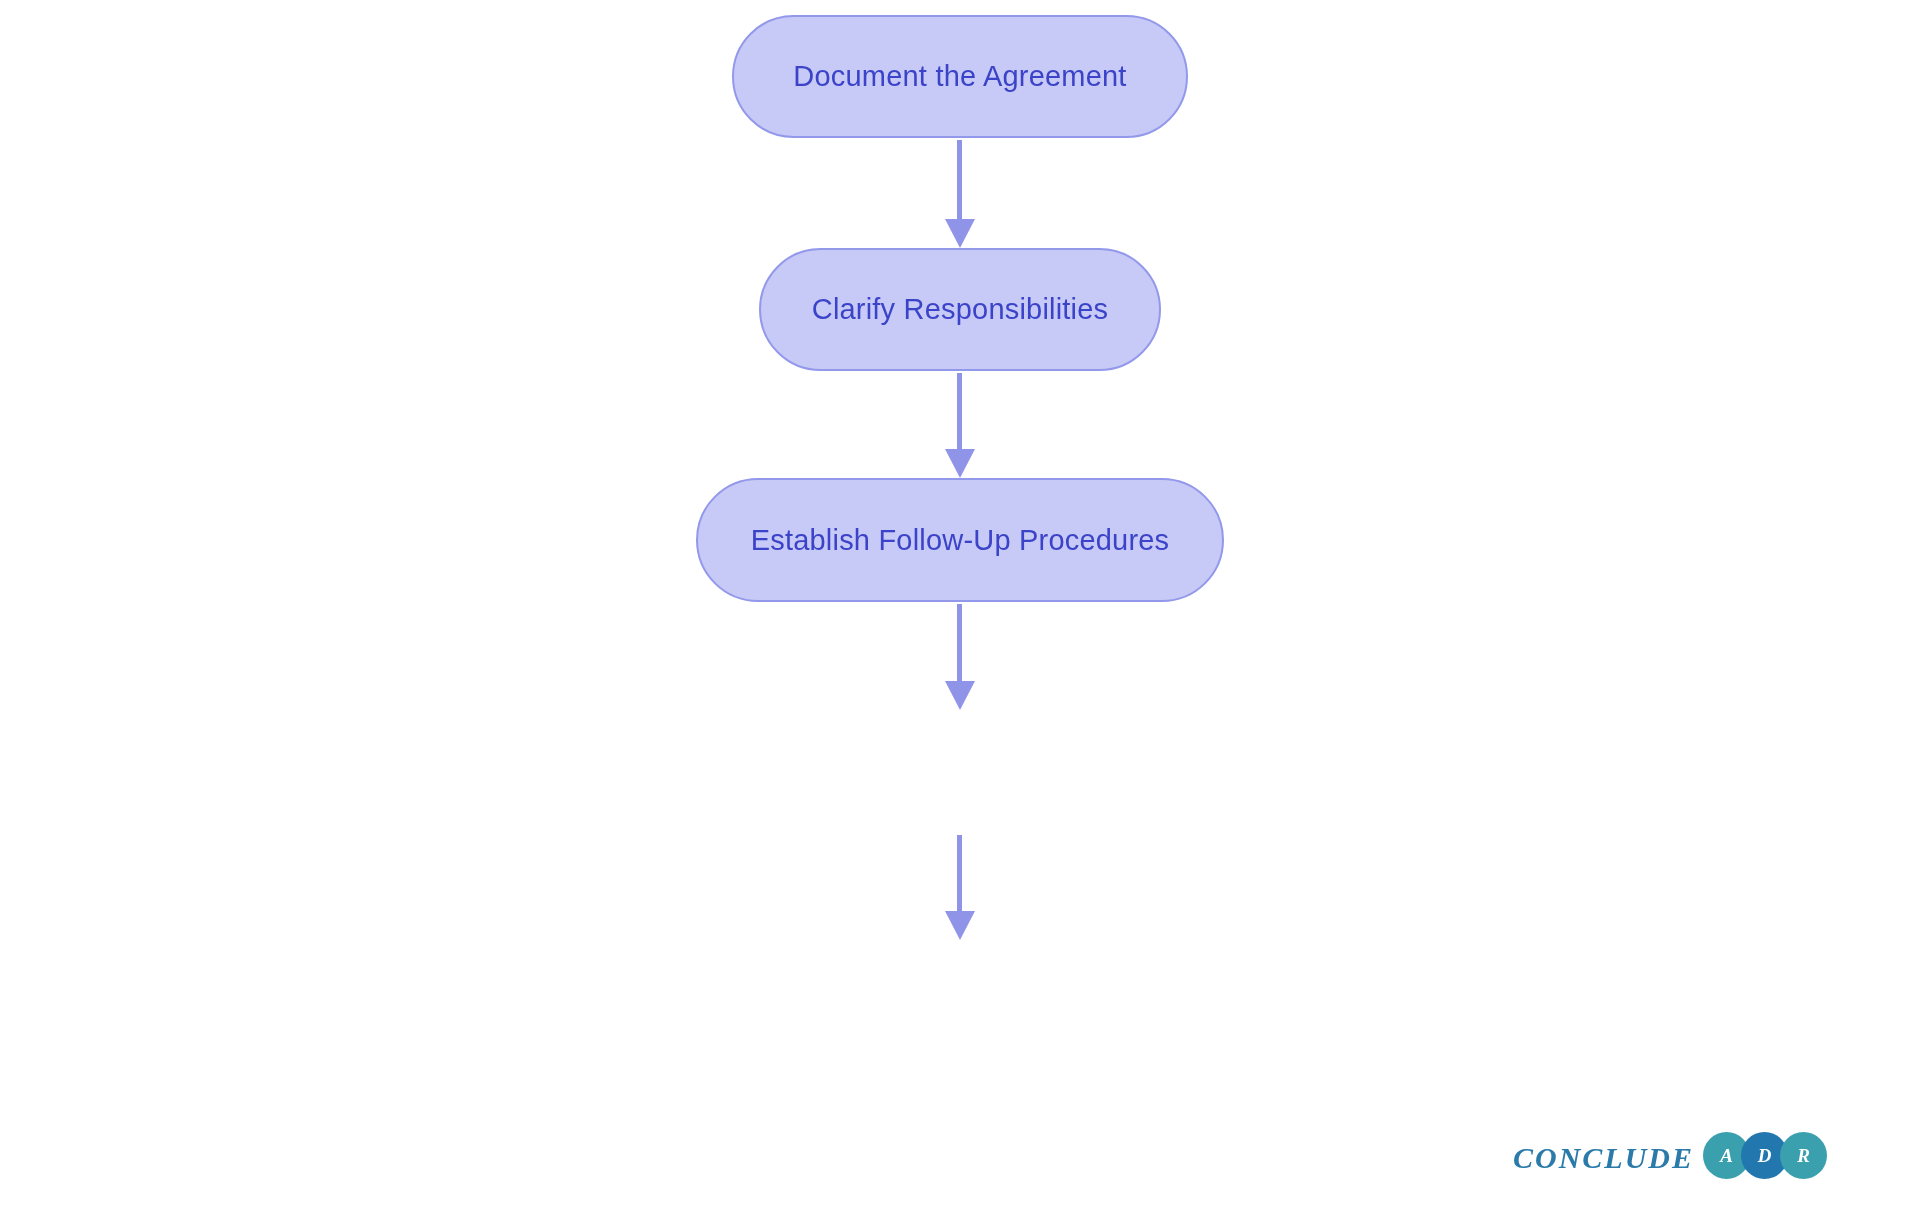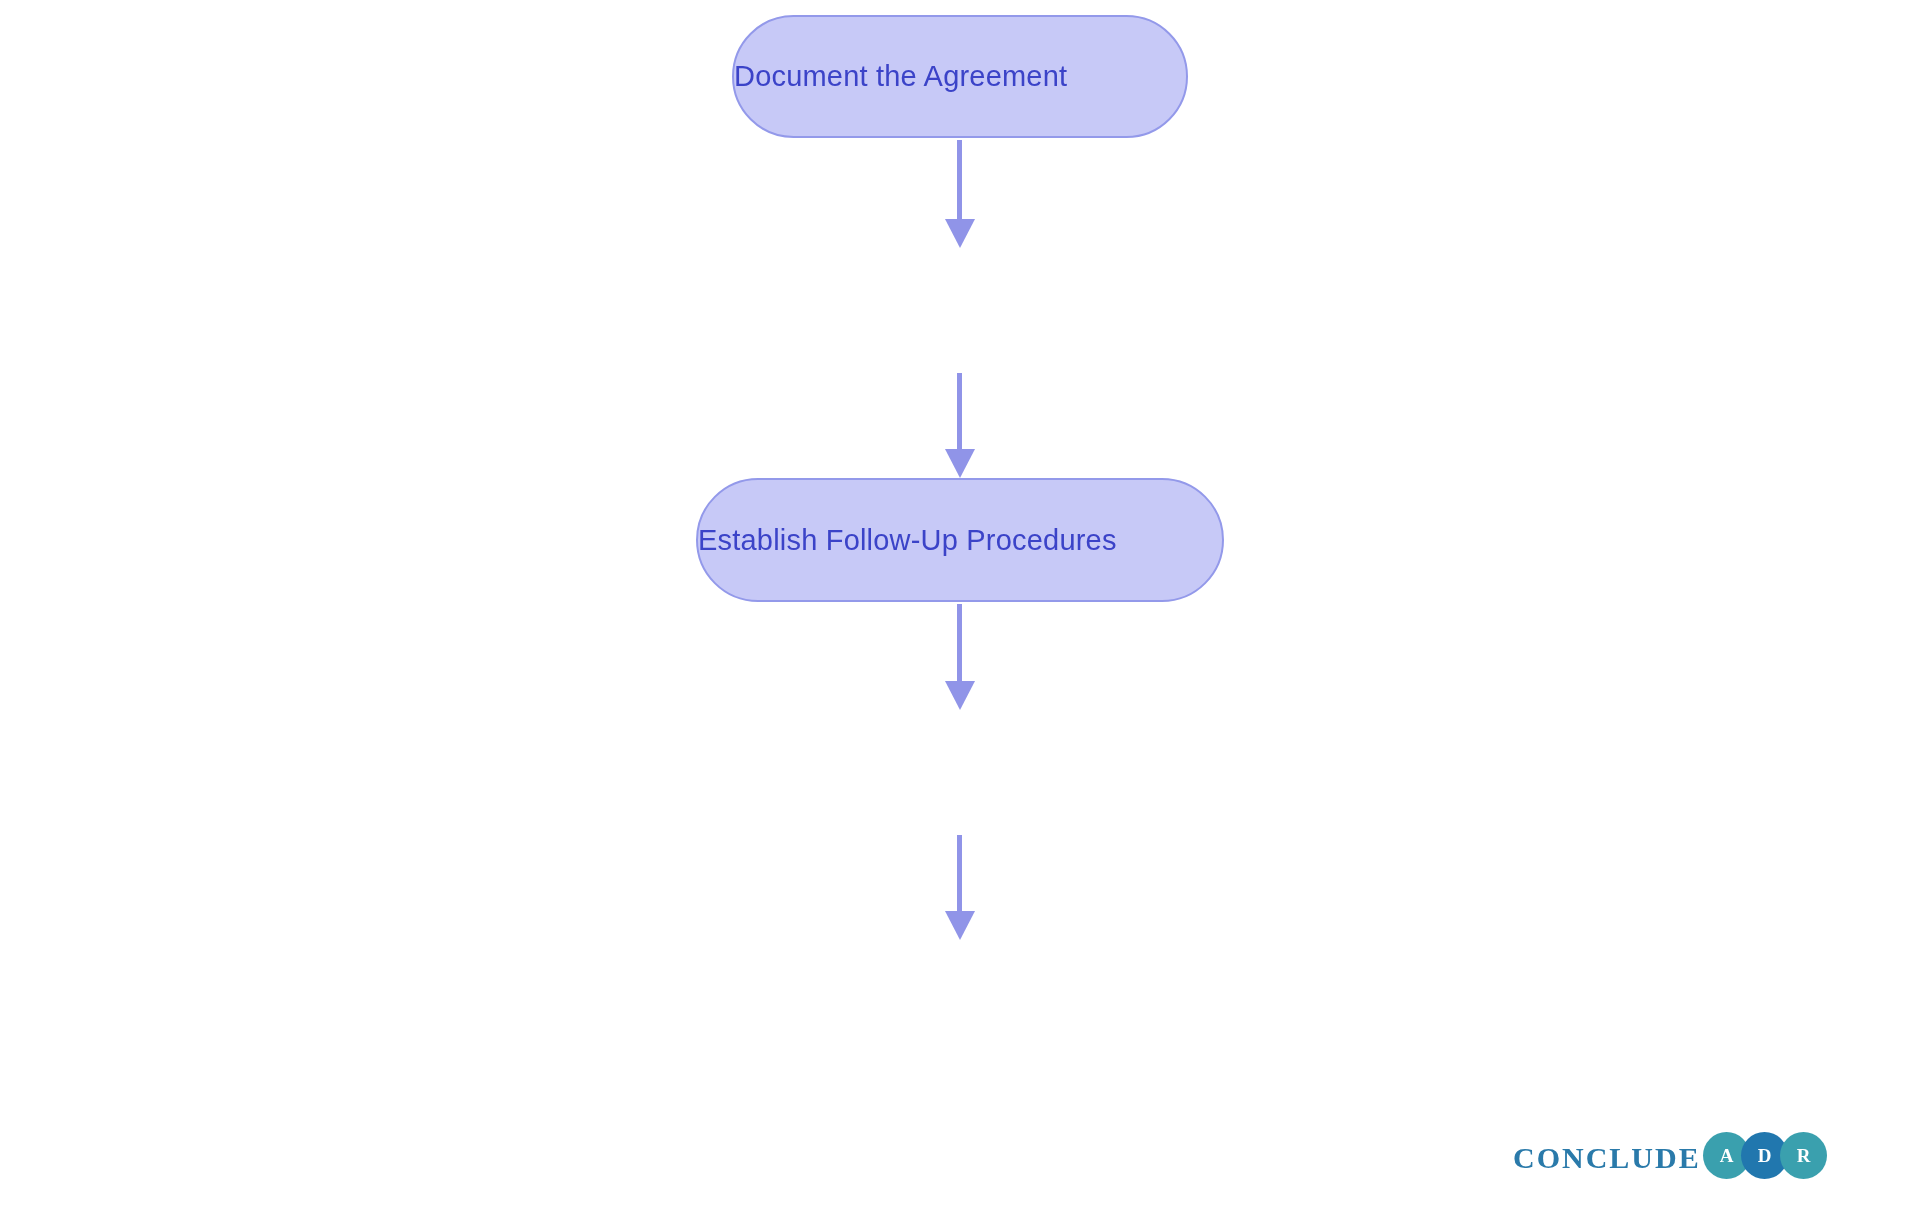--- a/index.html
+++ b/index.html
@@ -14,21 +14,21 @@
   }
 
   
   .node {
     position: absolute;
     background: #c7c9f7;
     border: 2px solid #9399ea;
     border-radius: 62px;
     display: flex;
     align-items: center;
-    justify-content: flex-start;
+    justify-content: center;
     color: #3b43c8;
     font-size: 29px;
     letter-spacing: 0.2px;
     white-space: nowrap;
   }
   #n1 { left: 732px; top: 15px;  width: 456px; height: 123px; }
   #n2 { left: 759px; top: 248px; width: 402px; height: 123px; }
   #n3 { left: 696px; top: 478px; width: 528px; height: 124px; }
   #n4 { left: 702px; top: 710px; width: 516px; height: 123px; }
   #n5 { left: 755px; top: 940px; width: 410px; height: 123px; }
@@ -54,20 +54,21 @@
   #e3-line { top: 604px; height: 77px; }  #e3-head { top: 681px; }
   #e4-line { top: 835px; height: 76px; }  #e4-head { top: 911px; }
 
   
   .logo {
     position: absolute;
     left: 1505px;
     top: 1125px;
     width: 330px;
     height: 60px;
+    font-style: italic;
   }
   .logo-wordmark {
     position: absolute;
     left: 8px;
     top: 16px;
     font-family: "Liberation Serif", serif;
     font-weight: bold;
     font-size: 30px;
     letter-spacing: 2px;
     color: #2a7aaa;
@@ -97,20 +98,23 @@
 
   <div class="node" id="n1">
     <span>Document the Agreement</span>
   </div>
 
   <div>
     <div class="edge-line" id="e1-line"></div>
     <div class="edge-head" id="e1-head"></div>
   </div>
 
+  <div class="node" id="n2">
+    <span>Clarify Responsibilities</span>
+  </div>
 
   <div>
     <div class="edge-line" id="e2-line"></div>
     <div class="edge-head" id="e2-head"></div>
   </div>
 
   <div class="node" id="n3">
     <span>Establish Follow-Up Procedures</span>
   </div>
 

